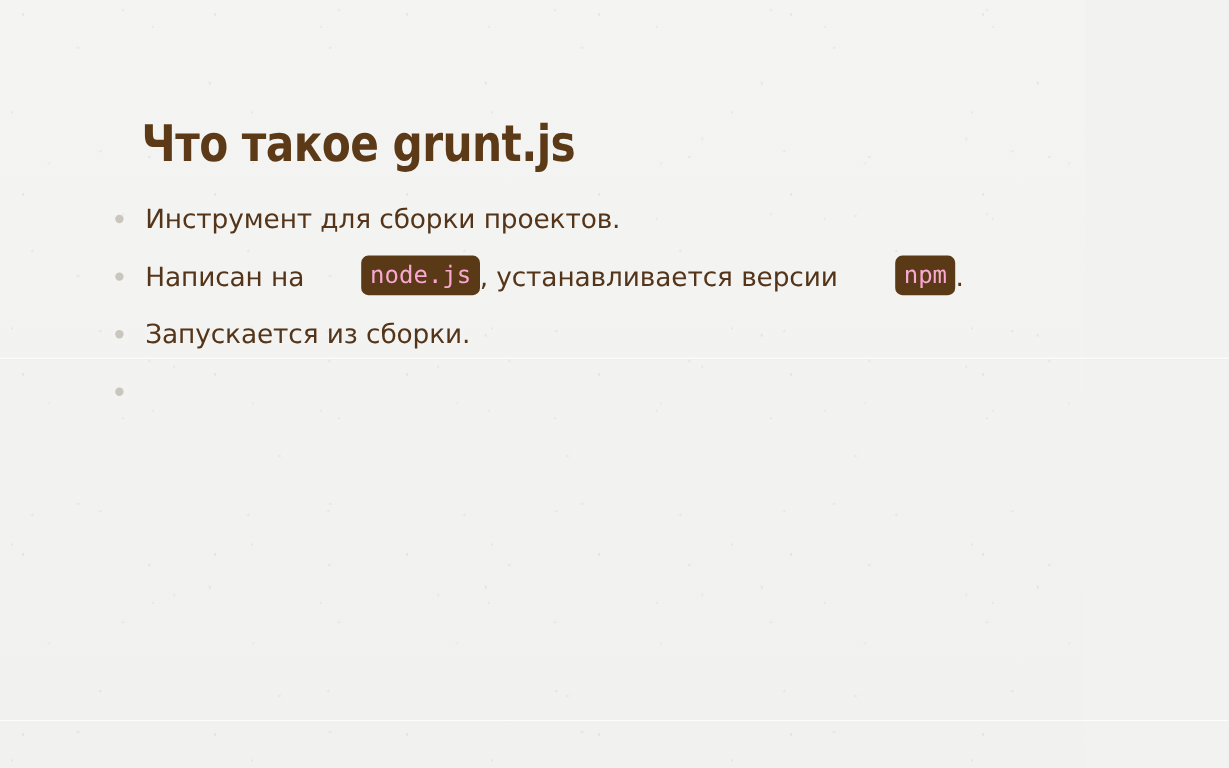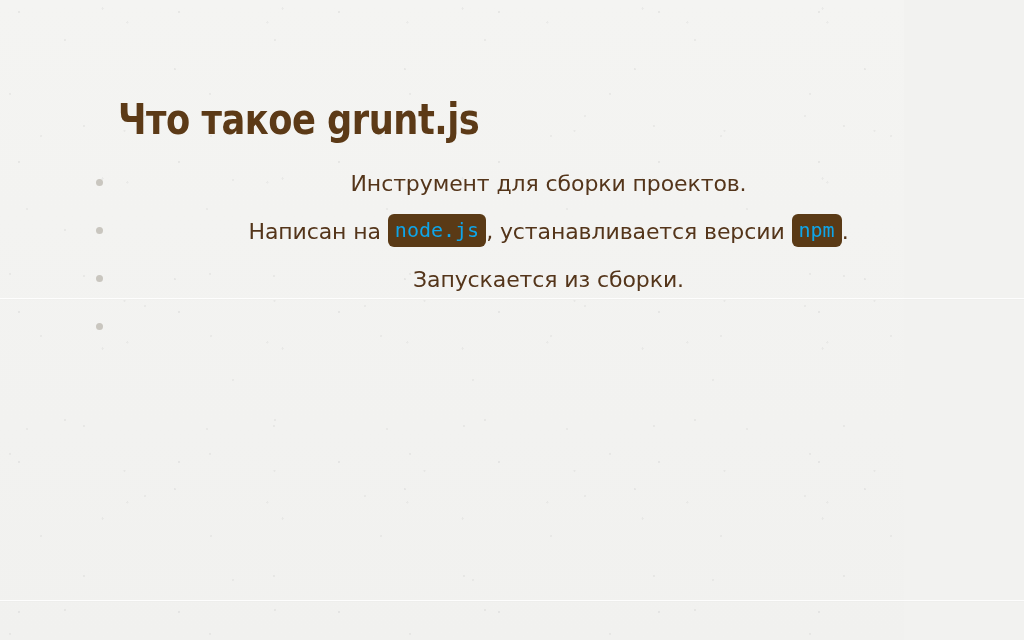--- a/index.html
+++ b/index.html
@@ -72,21 +72,20 @@
     position: absolute;
     left: 96px;
     top: 160px;
     width: 880px;
   }
 
   .bullet-row {
     position: relative;
     padding-left: 25px;
     min-height: 48px;
-    text-align: center;
   }
 
   .bullet-dot {
     position: absolute;
     left: 0px;
     top: 19px;
     width: 7px;
     height: 7px;
     border-radius: 50%;
     background: #c9c6bf;
@@ -102,28 +101,29 @@
   }
 
   .bullet-text.wrap {
     white-space: normal;
     max-width: 760px;
   }
 
   code.tok {
     display: inline-block;
     background: #5a3a16;
-    color: #0ea5e9;
+    color: #f9a8d4;
     font-family: "DejaVu Sans Mono", monospace;
     font-size: 20px;
     line-height: 30px;
     padding: 1px 7px 2px 7px;
     border-radius: 6px;
     vertical-align: 2px;
     letter-spacing: 0px;
+    margin-left: 41px;
   }
 </style>
 </head>
 <body>
 
 <div id="slide">
 
   <div class="band band-mid"></div>
   <div class="band band-low"></div>
 

